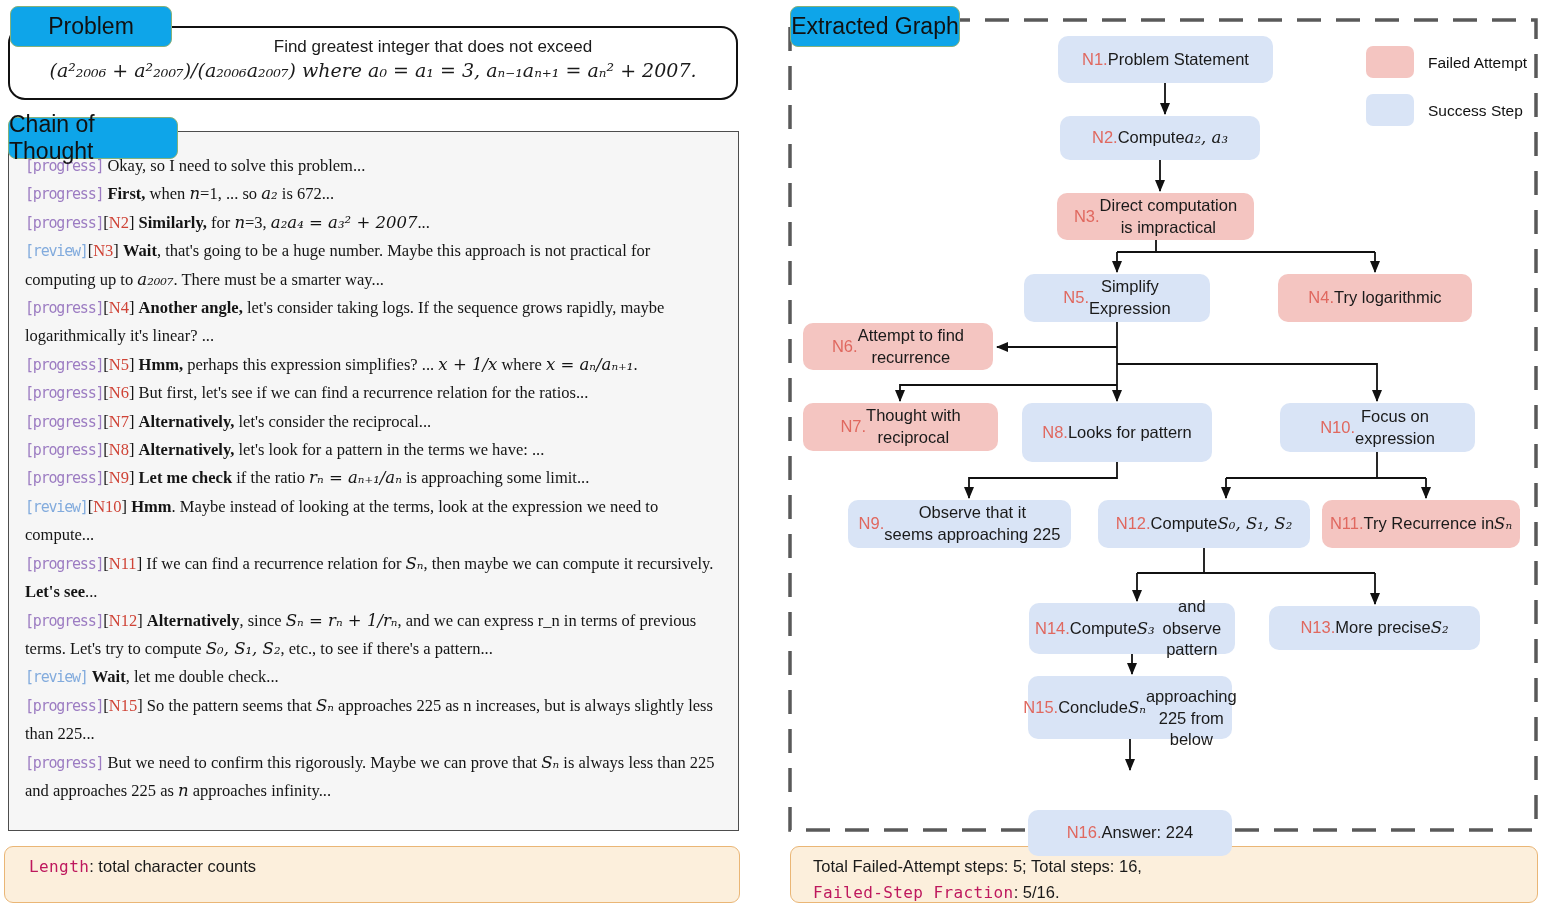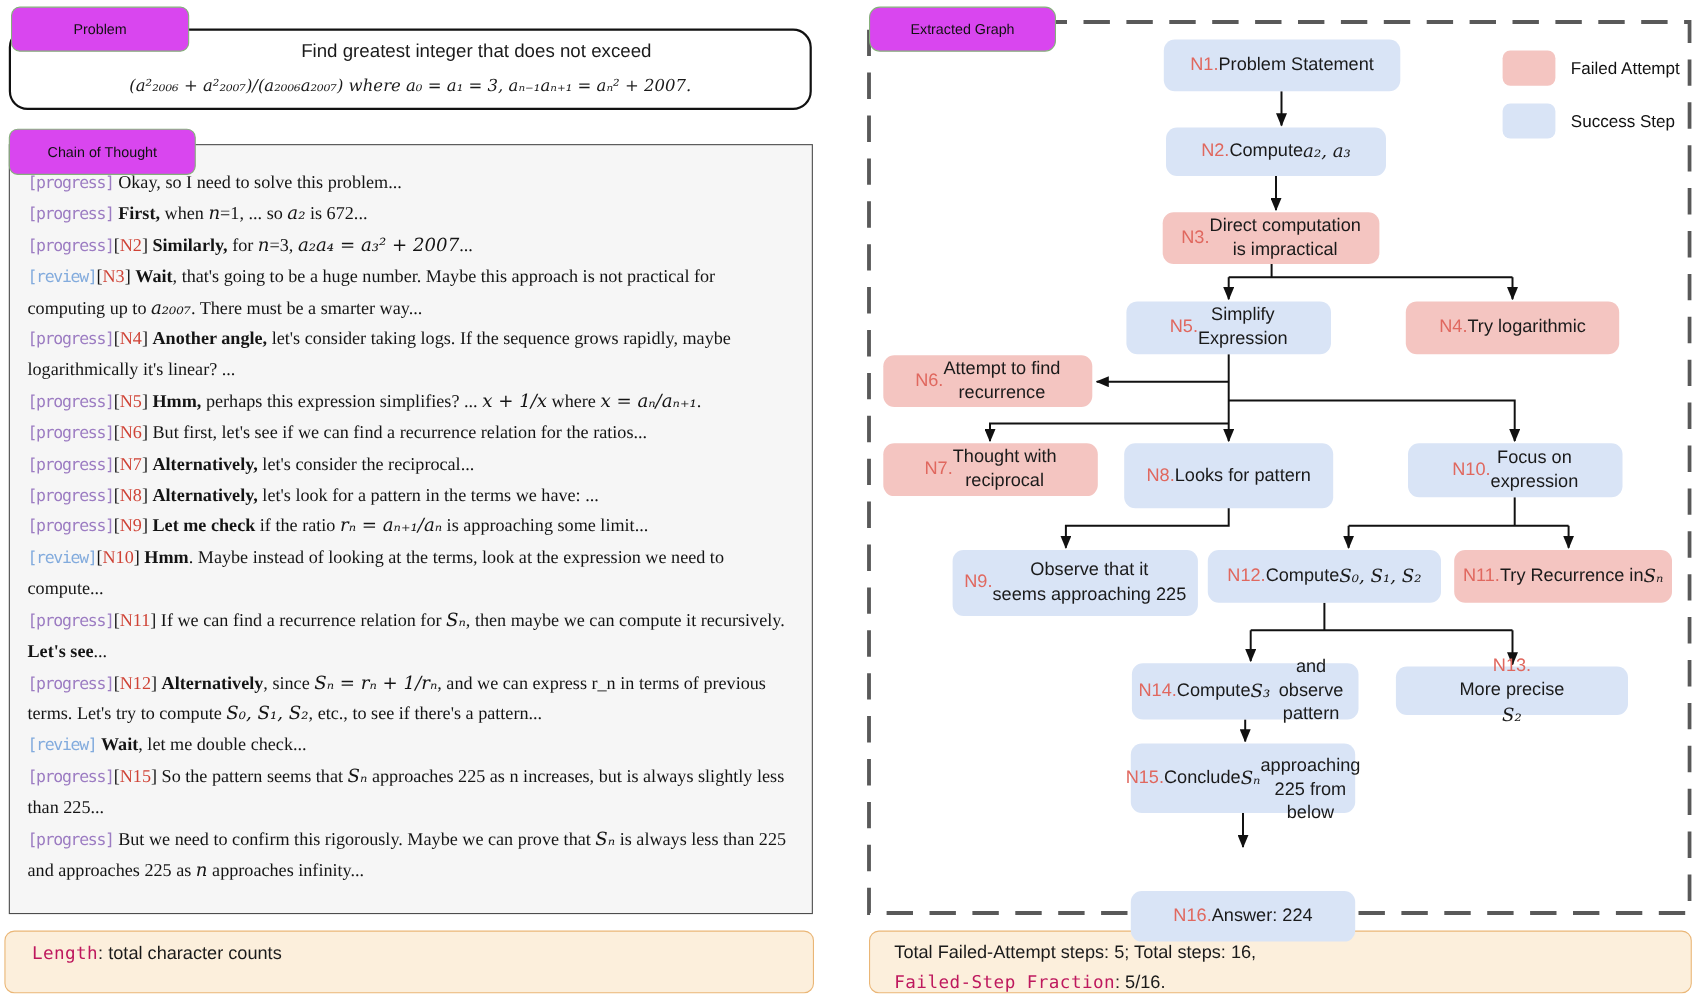--- a/index.html
+++ b/index.html
@@ -1,30 +1,30 @@
 <!DOCTYPE html>
 <html><head>
 <meta charset="utf-8">
 <style>
   html,body{margin:0;padding:0;background:#fff;}
   body{width:1544px;height:905px;position:relative;overflow:hidden;
        font-family:"Liberation Sans",sans-serif;color:#1a1a1a;}
 
   
-  .green-label{position:absolute;background:#d946ef;border:1.6px solid #85b17b;
-    border-radius:8px;font-size:13px;color:#111;display:flex;align-items:center;
+  .green-label{position:absolute;background:#0ea5e9;border:1.6px solid #85b17b;
+    border-radius:8px;font-size:23px;color:#111;display:flex;align-items:center;
     justify-content:center;z-index:6;box-sizing:border-box;}
 
   
   .problem-box{position:absolute;left:8px;top:26px;width:730px;height:74px;
     background:#fff;border:2.2px solid #111;border-radius:17px;z-index:2;
     box-sizing:border-box;text-align:center;padding-top:9px;}
   .problem-line1{font-size:17px;margin-left:120px;}
   .problem-line2{font-family:"DejaVu Serif",serif;font-style:italic;
-    font-size:15px;margin-top:12px;text-align:center;}
+    font-size:19px;margin-top:2px;text-align:center;}
 
   
   .cot-box{position:absolute;left:8px;top:131px;width:731px;height:700px;
     background:#f6f6f6;border:1.6px solid #4d4d4d;box-sizing:border-box;
     padding:20px 14px 0 16px;z-index:1;}
   .cot-box p{margin:0;font-family:"Liberation Serif",serif;font-size:16.5px;
     line-height:28.4px;color:#141414;}
 
   
   .seg-b{font-weight:bold;margin-top:12px;}
@@ -85,21 +85,21 @@
   <p><span class="seg seg-p">[progress]</span><span class="seg seg-t">[</span><span class="seg seg-n">N12</span><span class="seg seg-t">] </span><span class="seg seg-b">Alternatively</span><span class="seg seg-t">, since </span><span class="seg seg-m">Sₙ = rₙ + 1/rₙ</span><span class="seg seg-t">, and we can express r_n in terms of previous terms. Let's try to compute </span><span class="seg seg-m">S₀, S₁, S₂</span><span class="seg seg-t">, etc., to see if there's a pattern...</span></p>
   <p><span class="seg seg-r">[review]</span><span class="seg seg-t"> </span><span class="seg seg-b">Wait</span><span class="seg seg-t">, let me double check...</span></p>
   <p><span class="seg seg-p">[progress]</span><span class="seg seg-t">[</span><span class="seg seg-n">N15</span><span class="seg seg-t">] So the pattern seems that </span><span class="seg seg-m">Sₙ</span><span class="seg seg-t"> approaches 225 as n increases, but is always slightly less than 225...</span></p>
   <p><span class="seg seg-p">[progress]</span><span class="seg seg-t"> But we need to confirm this rigorously. Maybe we can prove that </span><span class="seg seg-m">Sₙ</span><span class="seg seg-t"> is always less than 225 and approaches 225 as </span><span class="seg seg-m">n</span><span class="seg seg-t"> approaches infinity...</span></p>
 </div>
 
 <div class="note-box" style="left:4px;top:846px;width:736px;height:57px;">
   <p><span class="seg seg-c">Length</span><span class="seg seg-t">: total character counts</span></p>
 </div>
 
-<div class="green-label" style="left:790px;top:6px;width:170px;height:41px;border-radius:10px;">Extracted Graph</div>
+<div class="green-label" style="left:790px;top:6px;width:170px;height:41px;">Extracted Graph</div>
 
 <div class="graph-panel">
 
   <svg width="750" height="814" viewBox="0 0 750 814">
     <defs>
       <marker id="arr" markerWidth="12" markerHeight="10" refX="11" refY="5" orient="auto" markerUnits="userSpaceOnUse">
         <path d="M0,0 L12,5 L0,10 Z" fill="#111"></path>
       </marker>
     </defs>
 
@@ -137,29 +137,29 @@
   <div class="node failed" style="left:269px;top:175px;width:197px;height:47px;"><span class="seg seg-n">N3. </span><span class="seg seg-t">Direct computation
 is impractical</span></div>
   <div class="node failed" style="left:490px;top:256px;width:194px;height:48px;"><span class="seg seg-n">N4. </span><span class="seg seg-t">Try logarithmic</span></div>
   <div class="node success" style="left:236px;top:256px;width:186px;height:48px;"><span class="seg seg-n">N5. </span><span class="seg seg-t">Simplify
 Expression</span></div>
   <div class="node failed" style="left:15px;top:305px;width:190px;height:47px;"><span class="seg seg-n">N6. </span><span class="seg seg-t">Attempt to find
 recurrence</span></div>
   <div class="node failed" style="left:15px;top:385px;width:195px;height:48px;"><span class="seg seg-n">N7. </span><span class="seg seg-t">Thought with
 reciprocal</span></div>
   <div class="node success" style="left:234px;top:385px;width:190px;height:59px;"><span class="seg seg-n">N8. </span><span class="seg seg-t">Looks for pattern</span></div>
-  <div class="node success" style="left:78px;top:482px;width:223px;height:60px;"><span class="seg seg-n">N9. </span><span class="seg seg-t">Observe that it
+  <div class="node success" style="left:60px;top:482px;width:223px;height:48px;"><span class="seg seg-n">N9. </span><span class="seg seg-t">Observe that it
 seems approaching 225</span></div>
   <div class="node success" style="left:492px;top:385px;width:195px;height:49px;"><span class="seg seg-n">N10. </span><span class="seg seg-t">Focus on
 expression</span></div>
   <div class="node failed" style="left:534px;top:482px;width:198px;height:48px;"><span class="seg seg-n">N11. </span><span class="seg seg-t">Try Recurrence in
 </span><span class="seg seg-m">Sₙ</span></div>
   <div class="node success" style="left:310px;top:482px;width:212px;height:48px;"><span class="seg seg-n">N12. </span><span class="seg seg-t">Compute
 </span><span class="seg seg-m">S₀, S₁, S₂</span></div>
-  <div class="node success" style="left:481px;top:588px;width:211px;height:44px;flex-direction:column;"><span class="seg seg-n">N13. </span><span class="seg seg-t">More precise </span><span class="seg seg-m">S₂</span></div>
+  <div class="node success" style="left:481px;top:588px;width:211px;height:44px;"><span class="seg seg-n">N13. </span><span class="seg seg-t">More precise </span><span class="seg seg-m">S₂</span></div>
   <div class="node success" style="left:241px;top:585px;width:206px;height:51px;"><span class="seg seg-n">N14. </span><span class="seg seg-t">Compute </span><span class="seg seg-m">S₃</span><span class="seg seg-t"> and
 observe pattern</span></div>
   <div class="node success" style="left:240px;top:658px;width:204px;height:63px;"><span class="seg seg-n">N15. </span><span class="seg seg-t">Conclude </span><span class="seg seg-m">Sₙ</span><span class="seg seg-t">
 approaching 225 from
 below</span></div>
   <div class="node success" style="left:240px;top:754px;width:204px;height:46px;margin-top:38px;"><span class="seg seg-n">N16. </span><span class="seg seg-t">Answer: 224</span></div>
 </div>
 
 <div class="note-box" style="left:790px;top:846px;width:748px;height:57px;padding-left:22px;">
   <p><span class="seg seg-t">Total Failed-Attempt steps: 5; Total steps: 16,</span></p>

